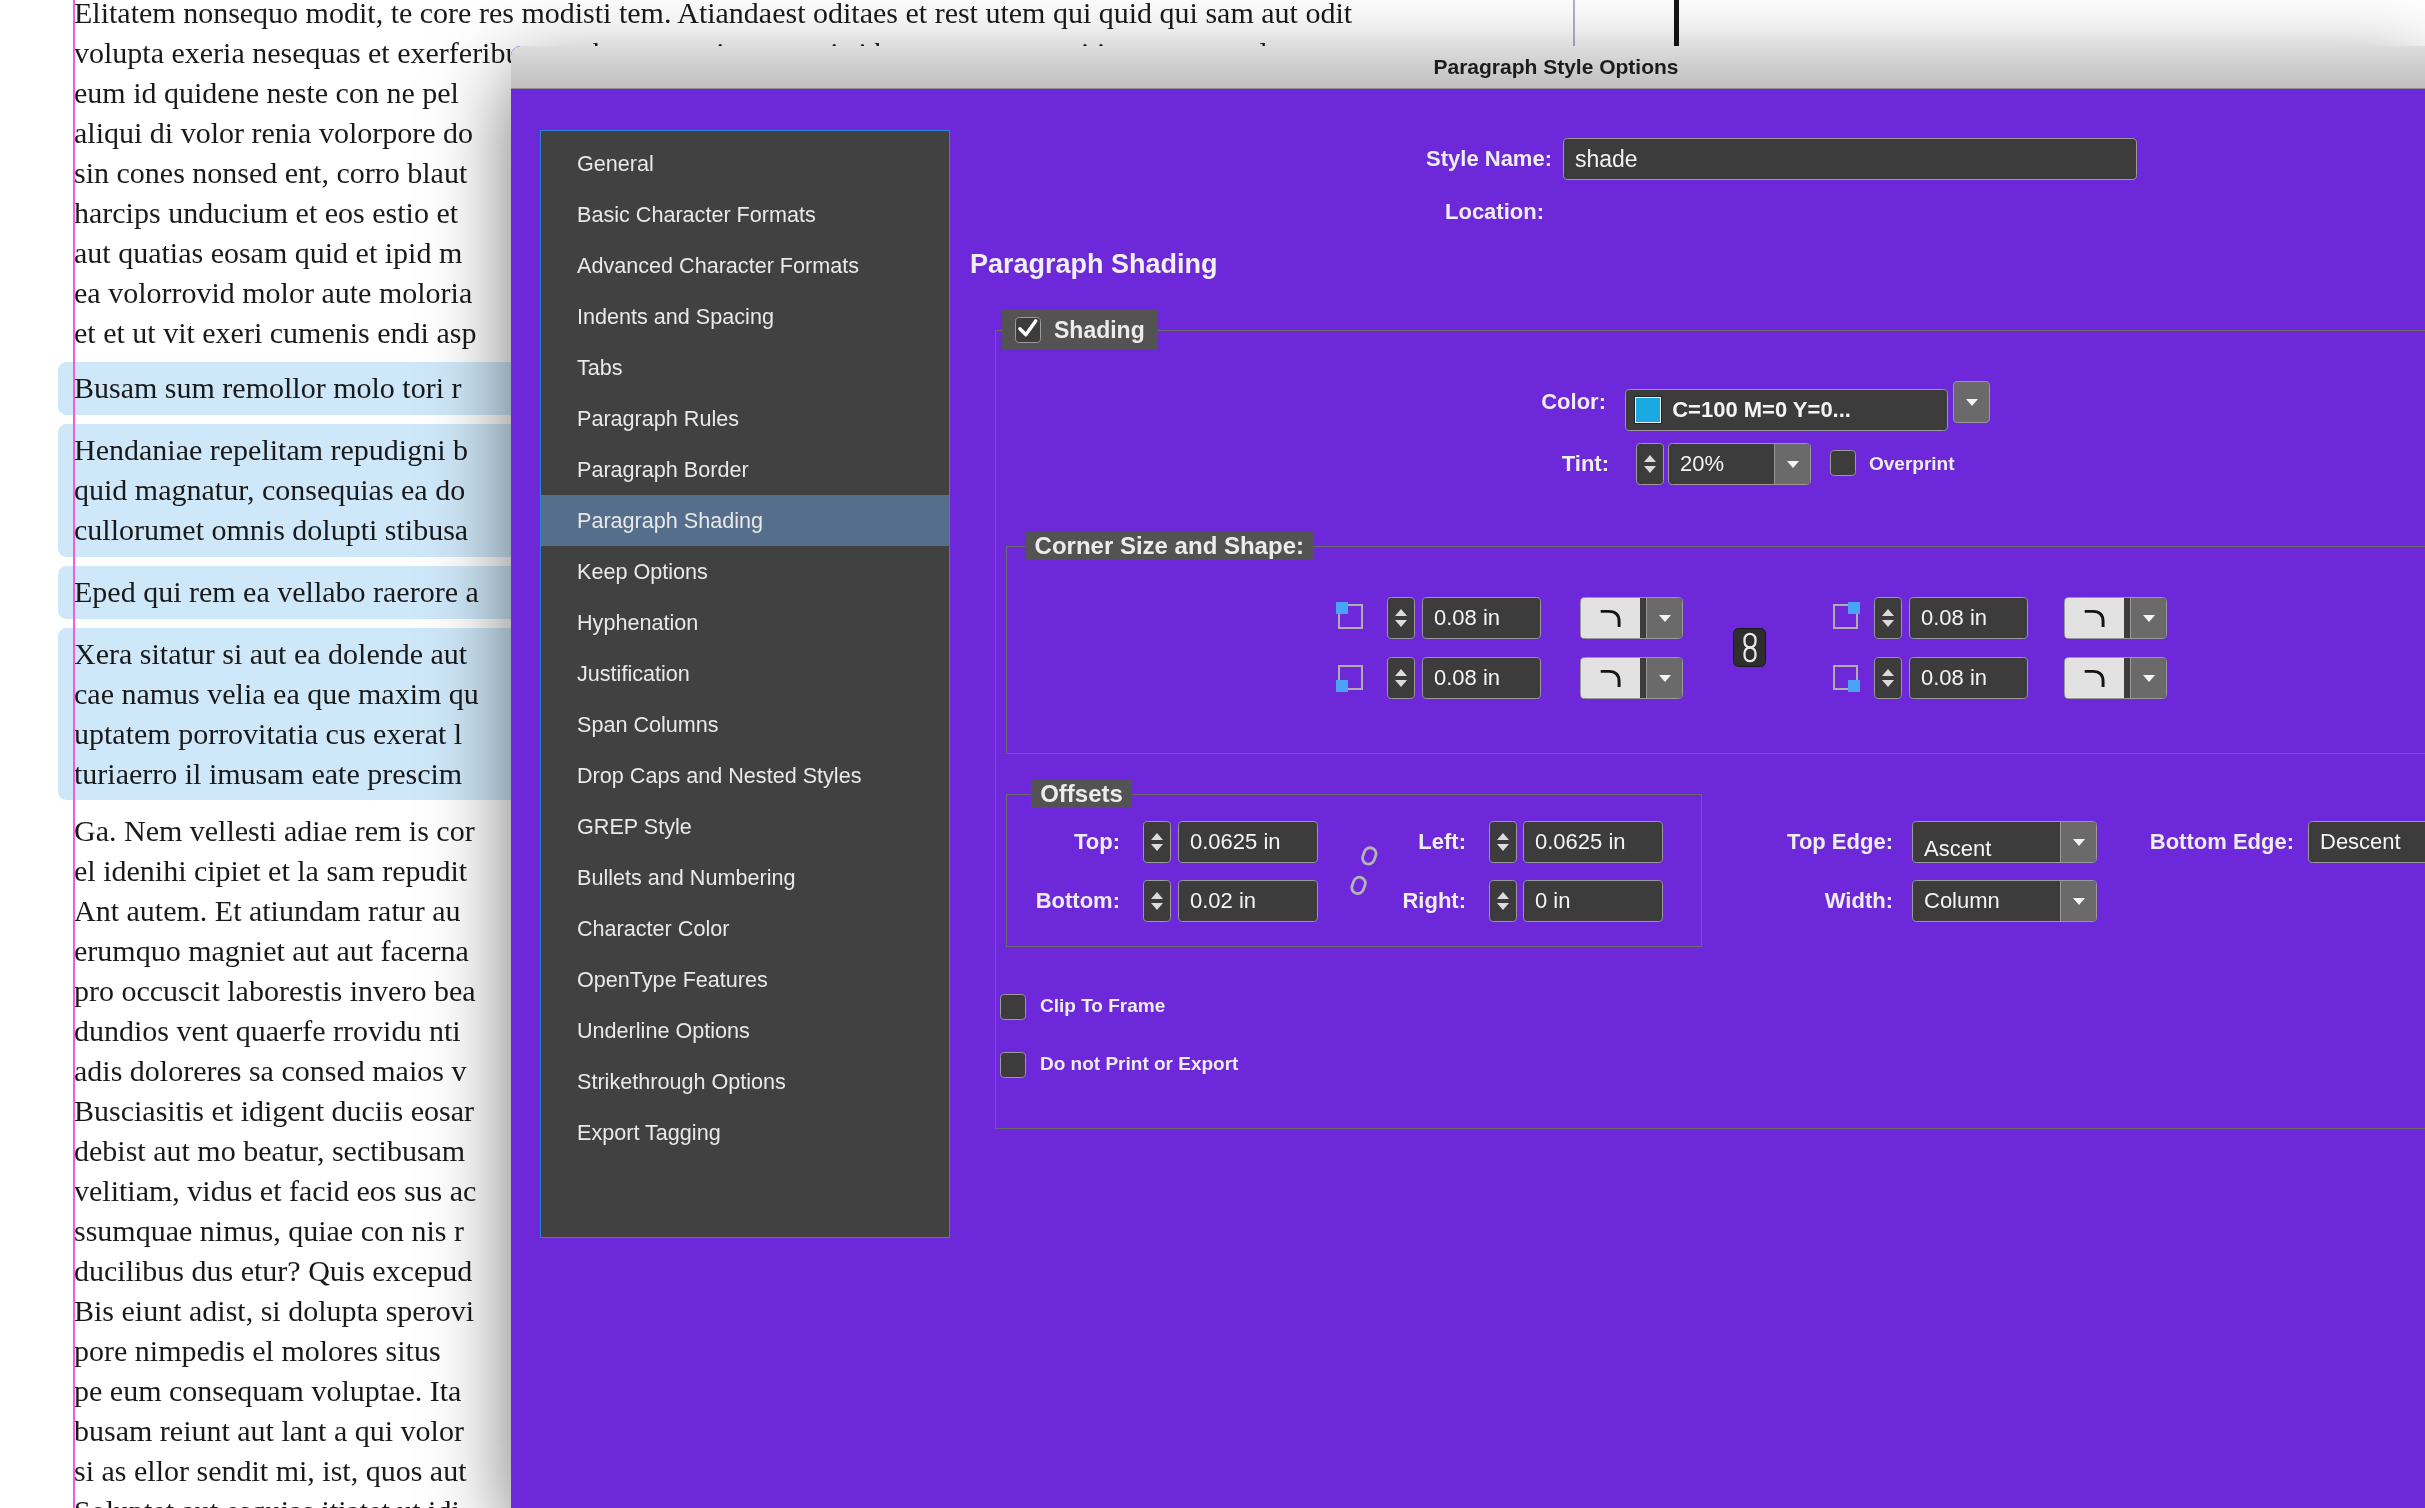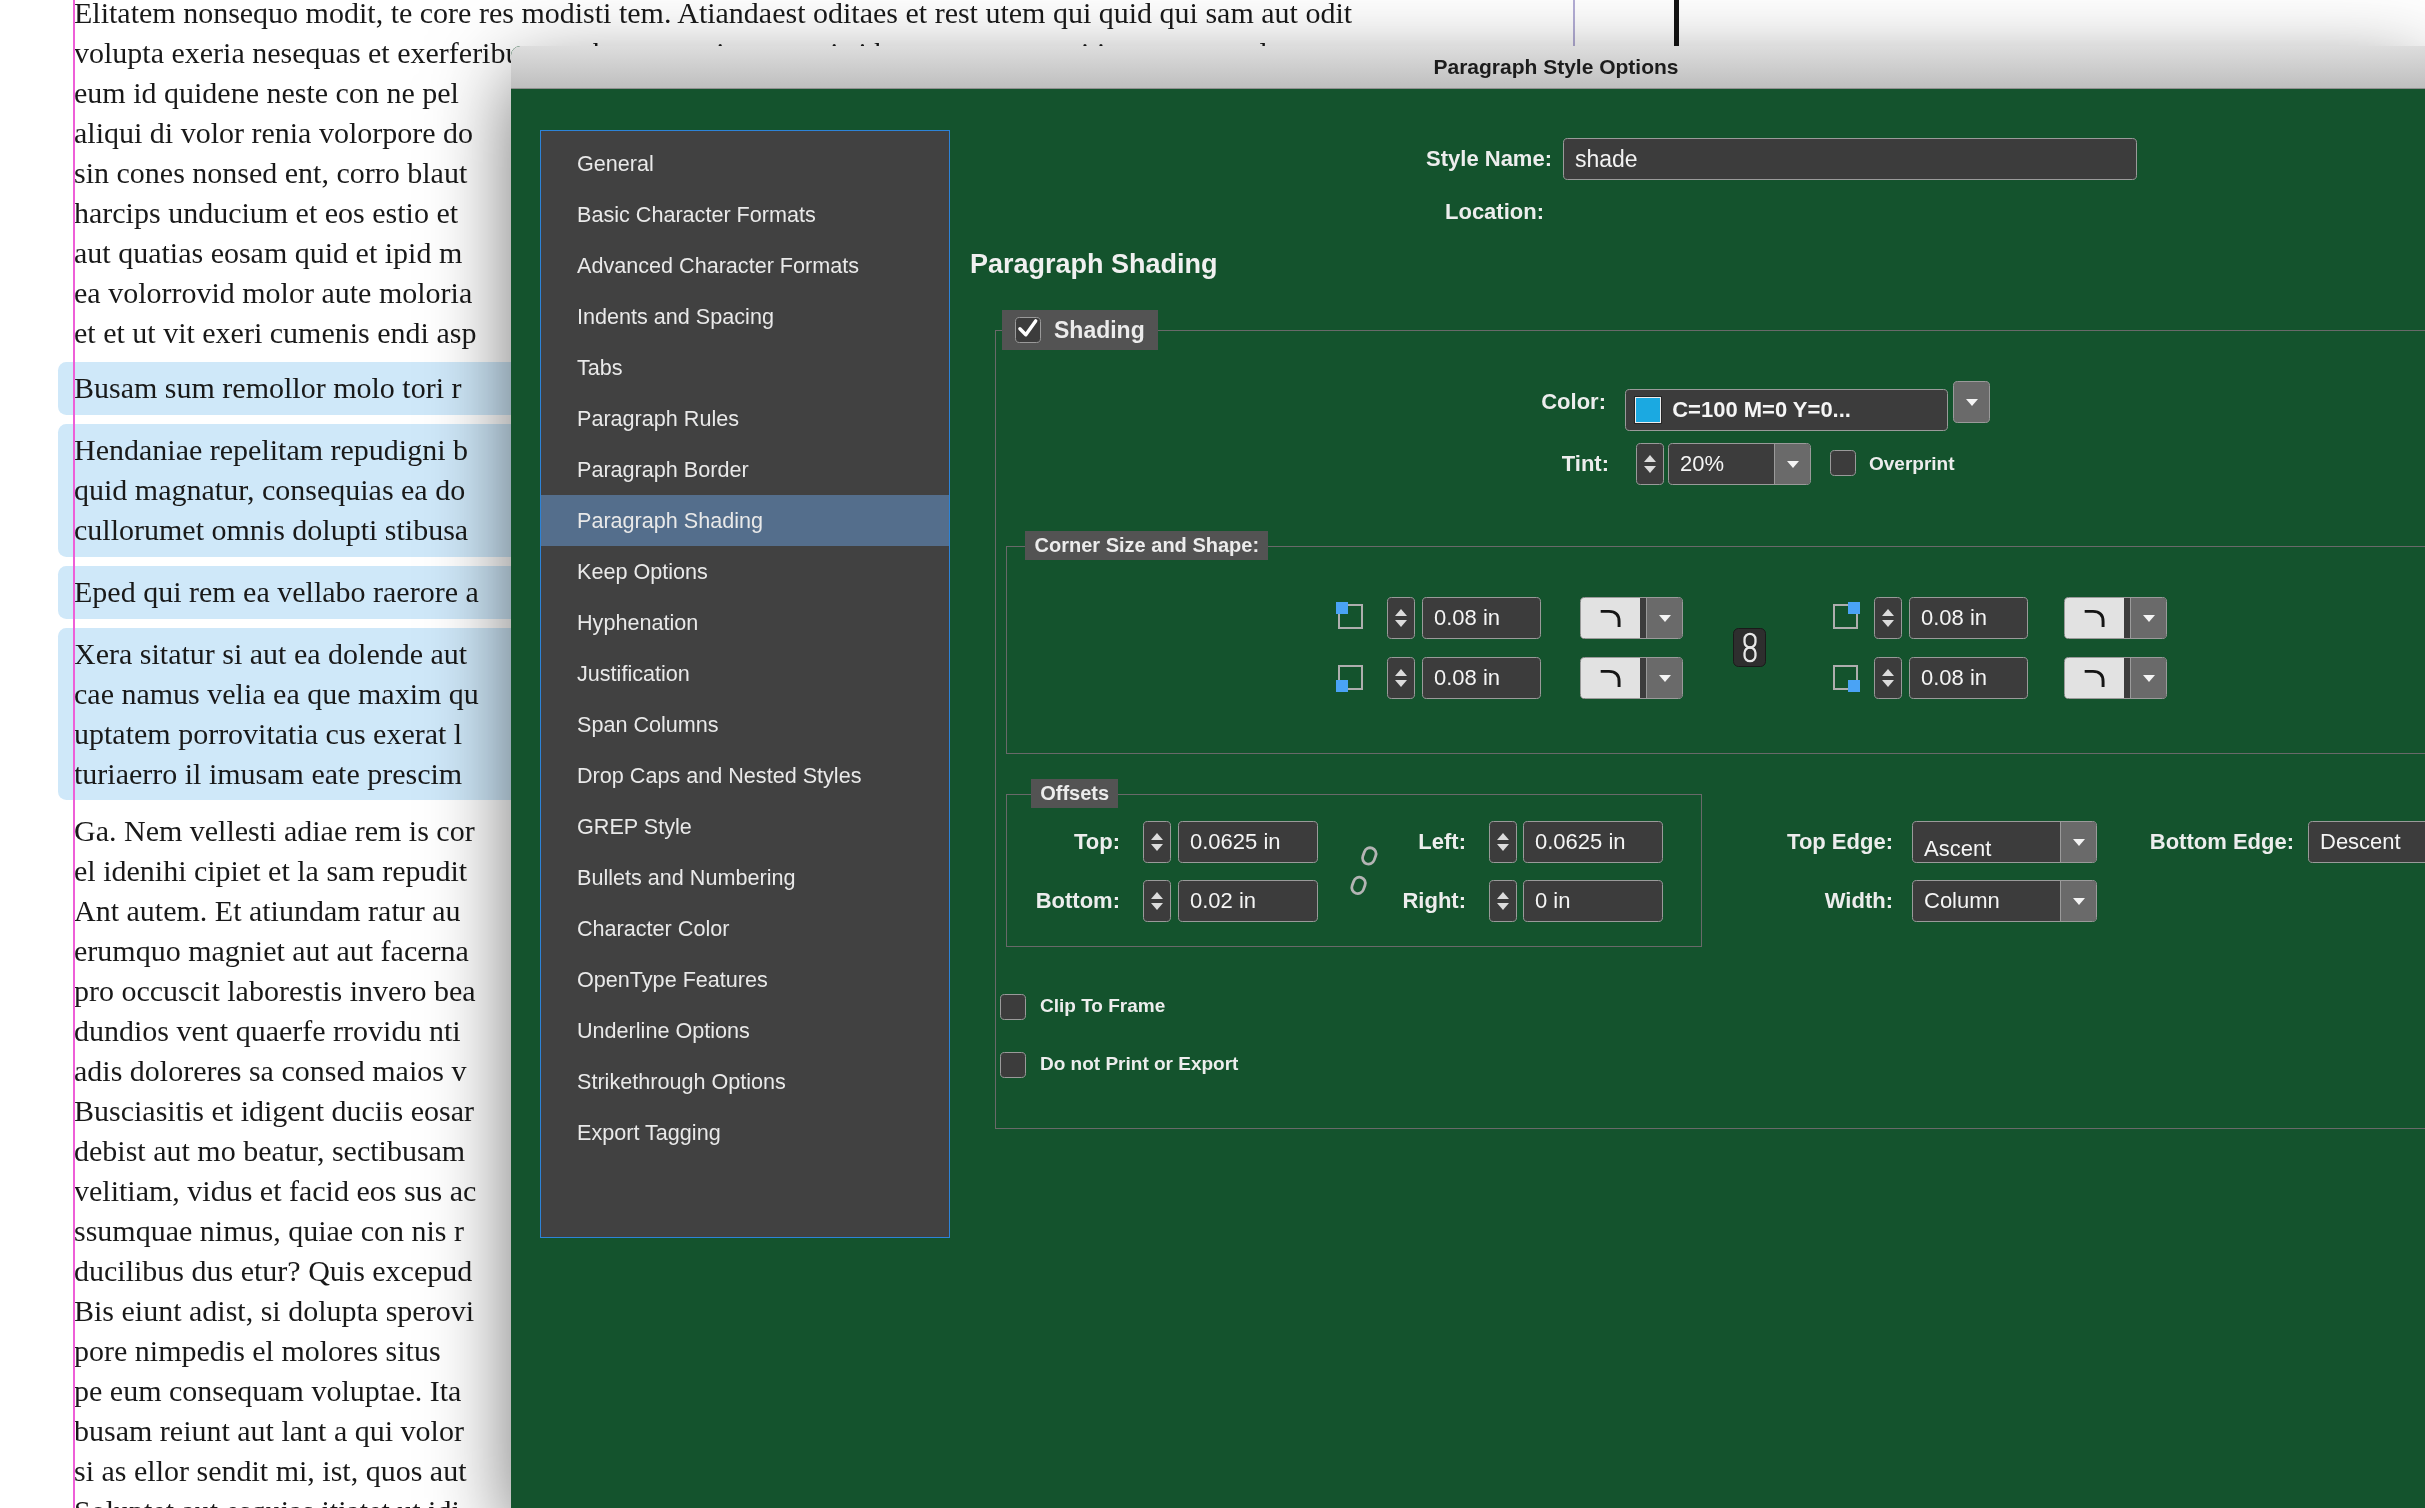--- a/index.html
+++ b/index.html
@@ -13,21 +13,21 @@
   .doc-line{white-space:nowrap;}
   .para{margin:0;}
   .para.shaded{background:#cfe8f9;border-radius:8.3px;padding:6.4px 13px 6.4px 16.5px;margin:9.2px 0 9.2px -16.5px;width:515px;}
   .para.last{margin-top:11px;}
   .guide{position:absolute;top:0;}
   .margin-guide{left:73px;width:1.8px;height:1509px;background:#ee5fd8;}
   .col-guide{left:1573px;width:1.8px;height:46px;background:#b4aed6;}
   .page-edge{position:absolute;left:1674px;top:0;width:4.6px;height:46px;background:#141414;}
 
   
-  .dialog{position:absolute;left:511px;top:46px;width:1915px;height:1463px;background:#14532d;
+  .dialog{position:absolute;left:511px;top:46px;width:1915px;height:1463px;background:#6d28d9;
     border-radius:9.2px 0 0 0;box-shadow:0 27.6px 83px rgba(0,0,0,.55);overflow:hidden;color:#ececec;}
   .titlebar{position:absolute;left:0;top:0;right:0;height:42px;background:linear-gradient(#dddddd,#bfbfbf);
     border-bottom:0.9px solid #8f8f8f;border-radius:9.2px 0 0 0;}
   .title{position:absolute;left:1045px;top:50%;transform:translate(-50%,-50%);
     font-size:21px;font-weight:700;color:#1c1c1c;white-space:nowrap;}
 
   .sidebar{position:absolute;left:29px;top:84px;width:410px;height:1108px;background:#414141;
     border:1.8px solid #2d83d8;box-sizing:border-box;padding-top:7.4px;overflow:hidden;}
   .sb-item{height:51px;line-height:51px;padding-left:36px;font-size:21.6px;color:#e9e9e9;white-space:nowrap;}
   .sb-item.selected{background:#546e8c;}
@@ -53,21 +53,21 @@
   .chev-btn{background:#6a6a6a;justify-content:center;}
   .chev-btn .tri-down{border-top-color:#f4f4f4;}
 
   .cb{position:absolute;width:26px;height:26px;background:#3c3c3c;border:1.8px solid #9a9a9a;border-radius:4.6px;box-sizing:border-box;}
   .cb svg{display:none;position:absolute;left:-1.8px;top:-3.7px;width:27.6px;height:27.6px;}
   .cb.checked svg{display:block;}
   .cb.inline{position:relative;flex:none;}
 
   .fs{position:absolute;border:1.8px solid #696969;box-sizing:border-box;}
   .legend{position:absolute;top:-15.6px;left:18.4px;background:#535353;padding:0 9.2px;
-    font-size:20px;font-weight:600;line-height:29px;white-space:nowrap;}
+    font-size:24px;font-weight:600;line-height:29px;white-space:nowrap;}
 
   .shading-legend{position:absolute;left:491px;top:264px;height:40px;background:#535353;padding:0 13px;
     display:flex;align-items:center;gap:13px;z-index:2;}
   .shading-legend .lb{font-size:23px;font-weight:600;}
 
   .cicon{position:absolute;width:25px;height:25px;border:2.3px solid #aeaeae;box-sizing:border-box;}
   .cicon i{position:absolute;width:12px;height:12px;background:#4aa3f5;}
   .cicon.tl i{left:-3.7px;top:-3.7px;} .cicon.bl i{left:-3.7px;bottom:-3.7px;}
   .cicon.tr i{right:-3.7px;top:-3.7px;} .cicon.br i{right:-3.7px;bottom:-3.7px;}
 

